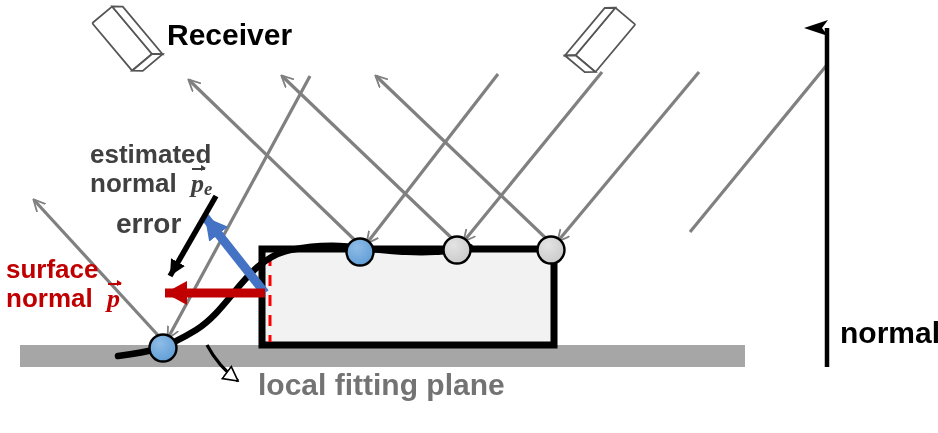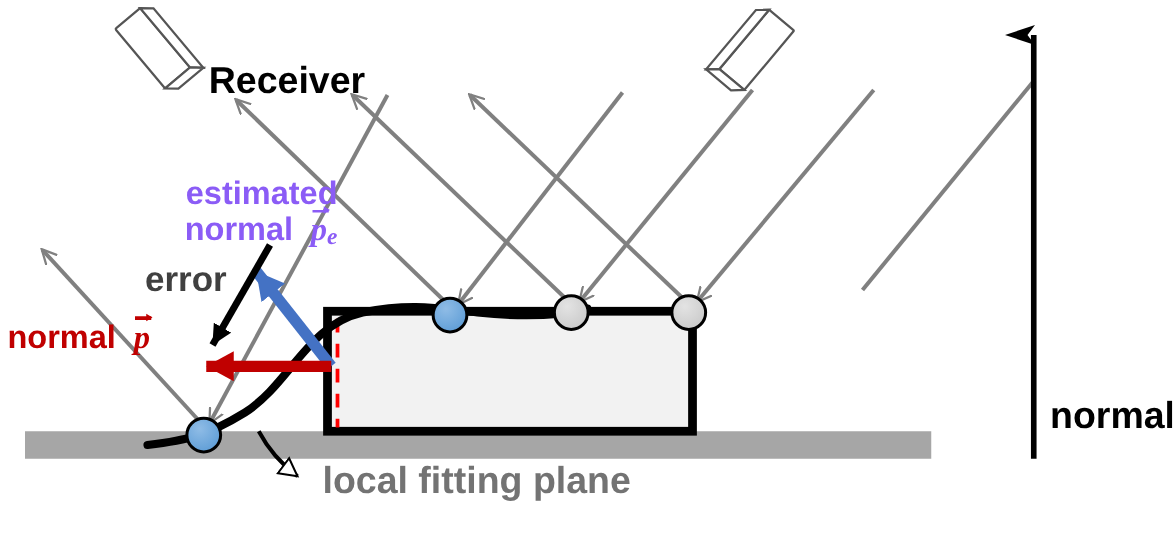--- a/index.html
+++ b/index.html
@@ -29,21 +29,20 @@
     font-family: "Liberation Sans", sans-serif;
     font-weight: bold;
     white-space: nowrap;
     line-height: 1.12;
   }
   .lbl-receiver {
     left: 167px;
     top: 18px;
     font-size: 30px;
     color: #000000;
-    margin-top: 30px;
   }
   .lbl-projector {
     left: 652px;
     top: 18px;
     font-size: 30px;
     color: #000000;
   }
   .lbl-depth {
     left: 840px;
     top: 316px;
@@ -65,22 +64,21 @@
   .lbl-error {
     left: 116px;
     top: 208px;
     font-size: 28px;
     color: #404040;
   }
   .lbl-estnormal {
     left: 90px;
     top: 140px;
     font-size: 26px;
-    color: #8b5cf6;
-    text-align: right;
+    color: #404040;
     width: 180px;
   }
   .lbl-surfnormal {
     left: 6px;
     top: 255px;
     font-size: 26px;
     color: #C00000;
     text-align: left;
     width: 190px;
   }
@@ -219,20 +217,21 @@
       <span>normal</span>
       <span class="vec" style="margin-left:7px;">
         <span class="bar"></span>
         <span class="bartip"></span>
         <span>p</span>
       </span><span class="sub" style="font-family:'Liberation Serif',serif;font-style:italic;">e</span>
     </div>
   </div>
 
   <div class="lbl lbl-surfnormal">
+    <div>surface</div>
     <div>
       <span>normal</span>
       <span class="vec" style="margin-left:7px;">
         <span class="bar"></span>
         <span class="bartip"></span>
         <span>p</span>
       </span>
     </div>
   </div>
 

